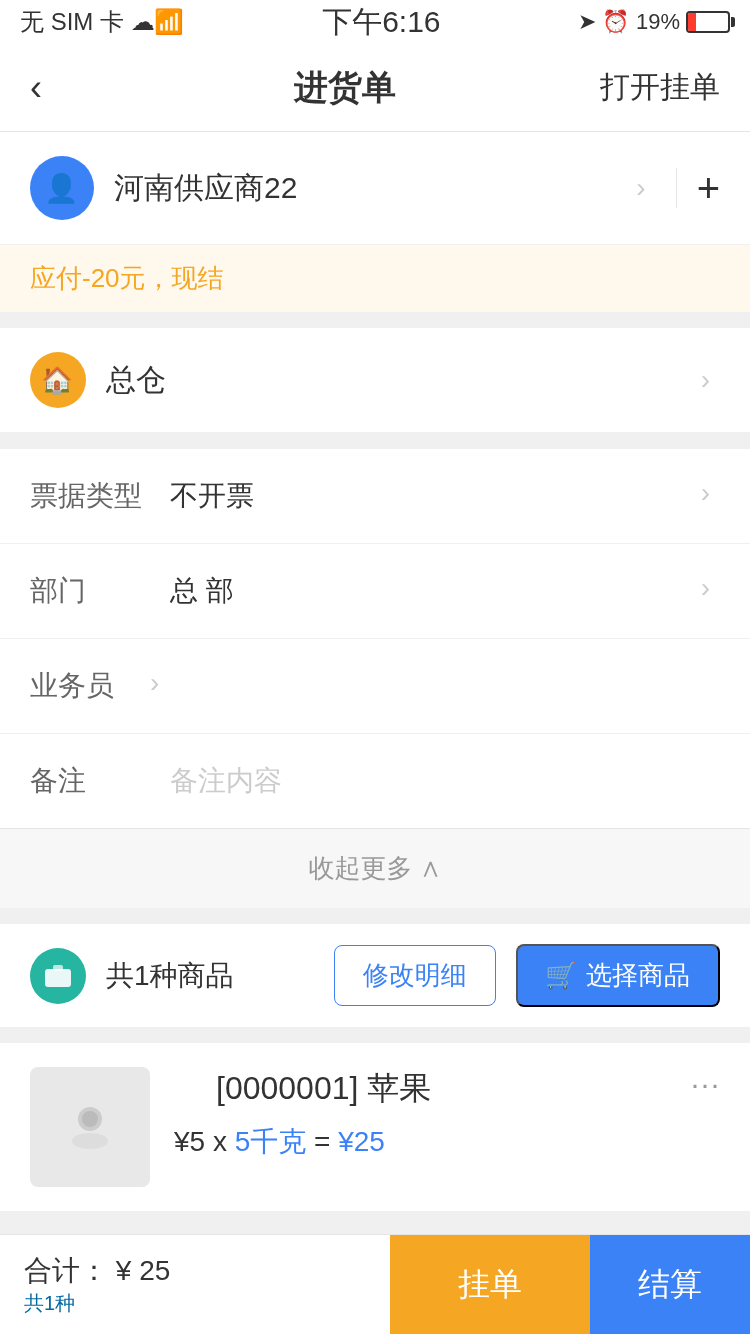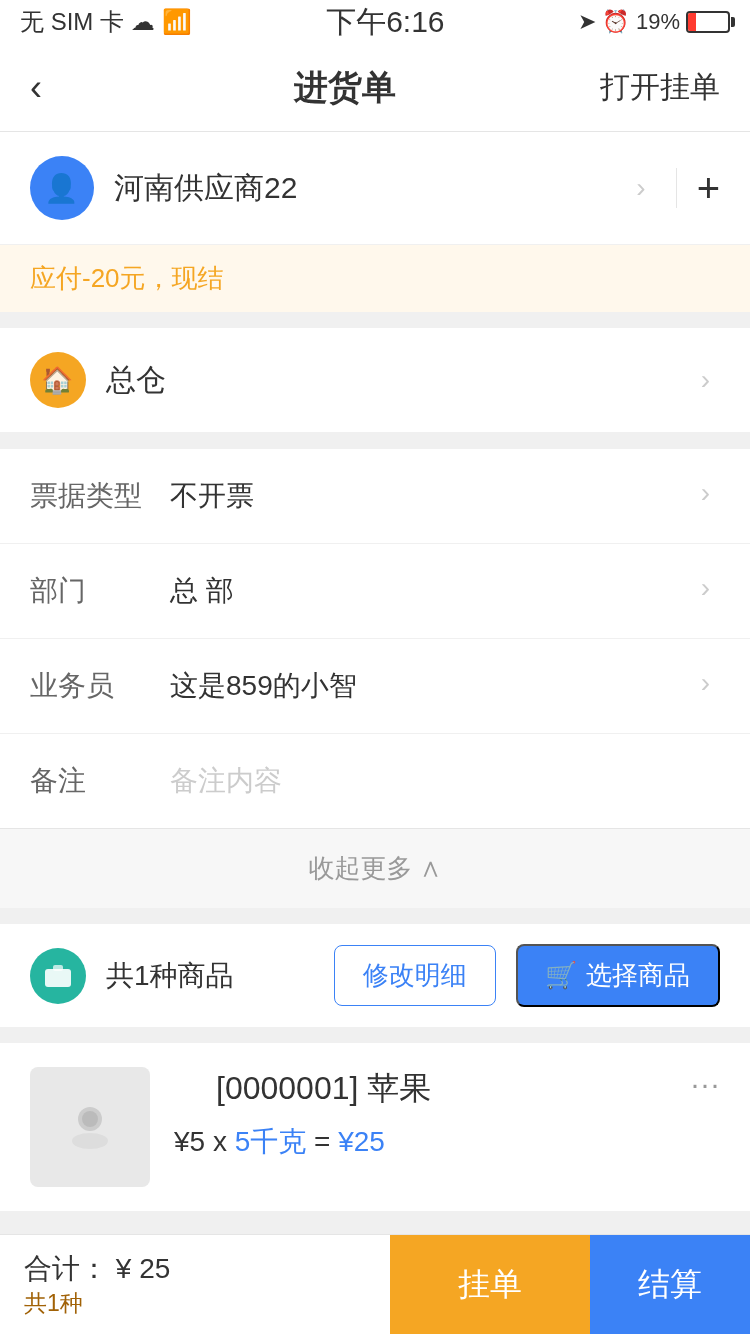--- a/index.html
+++ b/index.html
@@ -17,21 +17,21 @@
     .status-bar {
       height: 44px;
       background: #fff;
       display: flex;
       align-items: center;
       justify-content: space-between;
       padding: 0 20px;
       font-size: 24px;
       color: #333;
     }
-    .status-left { display: flex; align-items: center; gap: 8px; }
+    .status-left { display: flex; align-items: center; }
     .status-center { font-size: 30px; font-weight: 500; }
     .status-right { display: flex; align-items: center; gap: 6px; font-size: 22px; }
     .battery {
       width: 44px; height: 22px; border: 2px solid #333; border-radius: 4px;
       position: relative; display: inline-flex; align-items: center;
     }
     .battery::after {
       content: '';
       position: absolute; right: -7px; top: 50%; transform: translateY(-50%);
       width: 4px; height: 10px; background: #333; border-radius: 0 2px 2px 0;
@@ -268,21 +268,21 @@
       background: #fff;
       border-top: 1px solid #e5e5e5;
     }
     .total-section {
       flex: 1;
       display: flex;
       flex-direction: column;
       justify-content: center;
       padding: 8px 24px;
     }
-    .total-count { font-size: 23px; color: #a16207; }
+    .total-count { font-size: 20px; color: #0369a1; }
     .bottom-btn-hang {
       width: 200px;
       background: #f5a623;
       display: flex; align-items: center; justify-content: center;
       font-size: 32px; color: #fff; cursor: pointer;
     }
     .bottom-btn-settle {
       width: 160px;
       background: #3b82f6;
       display: flex; align-items: center; justify-content: center;
@@ -347,21 +347,20 @@
       <span class="form-value">不开票</span>
       <span class="chevron">›</span>
     </div>
     <div class="form-row">
       <span class="form-label">部门</span>
       <span class="form-value">总 部</span>
       <span class="chevron">›</span>
     </div>
     <div class="form-row">
       <span class="form-label">业务员</span>
-      <span class="form-value">这是859的小智</span>
       <span class="chevron">›</span>
     </div>
     <div class="form-row">
       <span class="form-label">备注</span>
       <span class="form-placeholder">备注内容</span>
     </div>
     <div class="collapse-bar">收起更多 ∧</div>
   </div>
 
   <div class="card">

